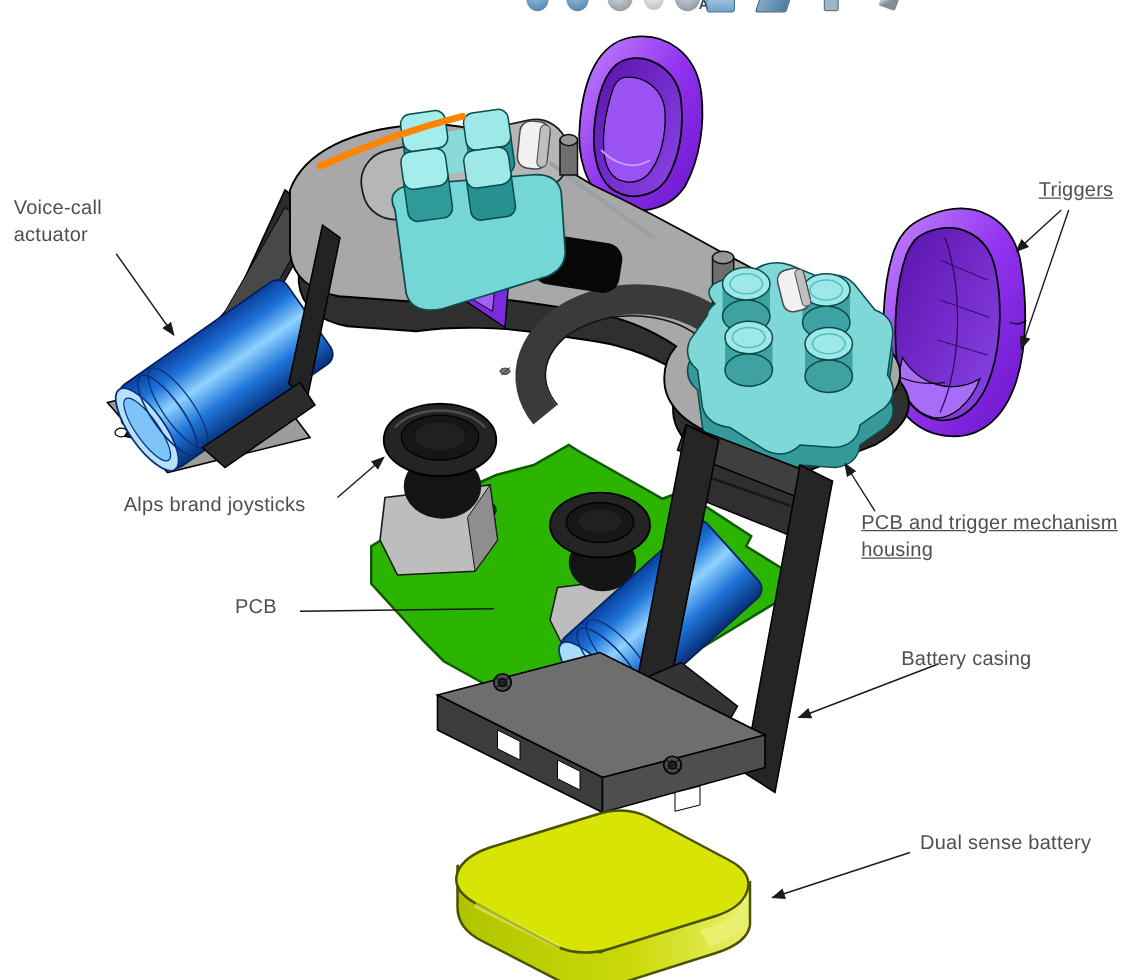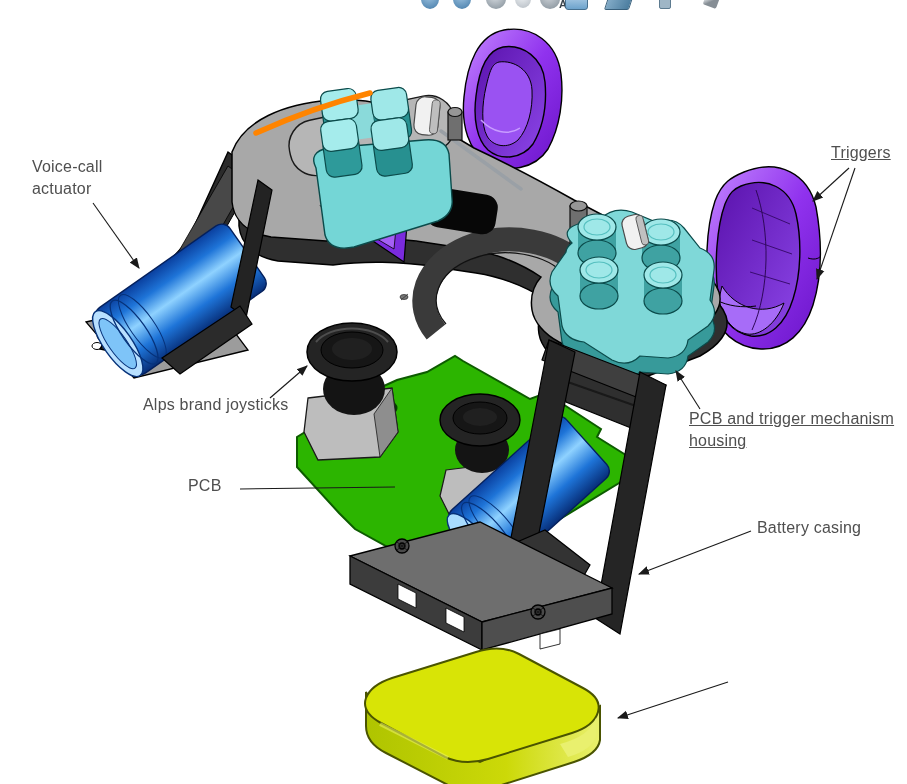--- a/index.html
+++ b/index.html
@@ -21,26 +21,26 @@
   #i5 .glyphA{position:absolute;right:-7px;bottom:-1px;font:bold 11px "Liberation Sans",sans-serif;color:#3a444c;}
   #i6{left:565px;top:-7px;width:21px;height:15px;border-radius:3px;border:1px solid #46708f;
       background:linear-gradient(#b8d4ea,#6da3cc);}
   #i7{left:607px;top:-9px;width:23px;height:17px;border-radius:2px;transform:skewX(-18deg);
       background:linear-gradient(100deg,#86aeca,#4a7c9e);border:1px solid #39607c;}
   #i8{left:659px;top:-8px;width:10px;height:15px;border-radius:2px;background:#9fb6c6;border:1px solid #5d7b90;}
   #i9{left:705px;top:-9px;width:14px;height:16px;border-radius:2px;transform:rotate(20deg);
       background:linear-gradient(135deg,#cdd1d5 40%,#868e95 60%);}
   
   .callout{position:absolute;font-size:16px;line-height:22px;color:#4f4f4f;letter-spacing:.2px;}
-  #lbl-voice{left:32px;top:156px;width:100px;}
+  #lbl-voice{left:11px;top:156px;width:100px;}
   #lbl-triggers{left:831px;top:142px;text-decoration:underline;}
-  #lbl-alps{left:99px;top:394px;margin-left:44px;}
+  #lbl-alps{left:99px;top:394px;}
   #lbl-pcb{left:188px;top:475px;}
   #lbl-housing{left:689px;top:408px;width:216px;text-decoration:underline;}
-  #lbl-casing{left:757px;top:517px;}
+  #lbl-casing{left:721px;top:517px;}
   #lbl-battery{left:736px;top:664px;}
 </style>
 </head>
 <body>
 
 <div class="stage">
 
   <div>
     <span class="tbi" id="i1"></span>
     <span class="tbi" id="i2"></span>
@@ -278,13 +278,14 @@
       <path d="M728,682 L618,718" marker-end="url(#arr)"></path>
     </g>
   </svg>
 
   <div class="callout" id="lbl-voice">Voice-call actuator</div>
   <div class="callout" id="lbl-triggers">Triggers</div>
   <div class="callout" id="lbl-alps">Alps brand joysticks</div>
   <div class="callout" id="lbl-pcb">PCB</div>
   <div class="callout" id="lbl-housing">PCB and trigger mechanism housing</div>
   <div class="callout" id="lbl-casing">Battery casing</div>
+  <div class="callout" id="lbl-battery">Dual sense battery</div>
 </div>
 
 </body></html>

